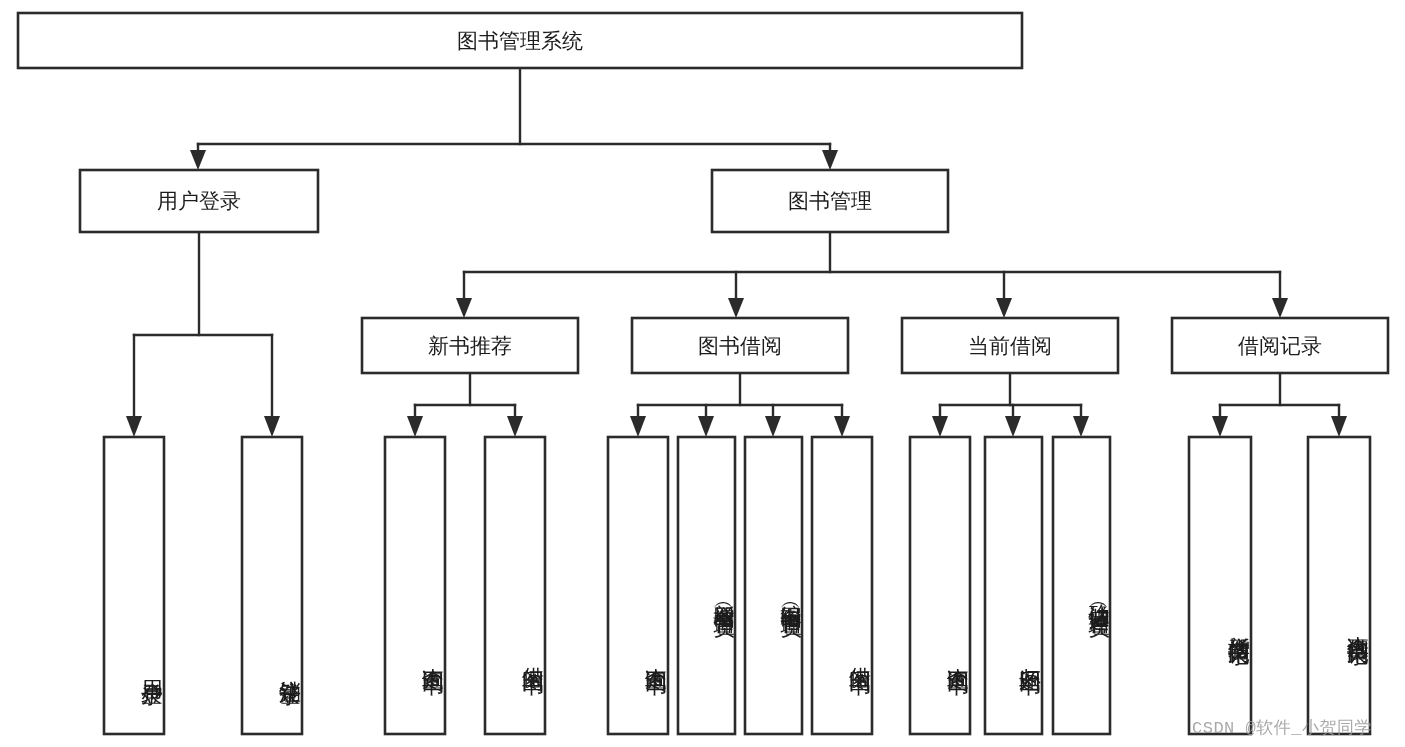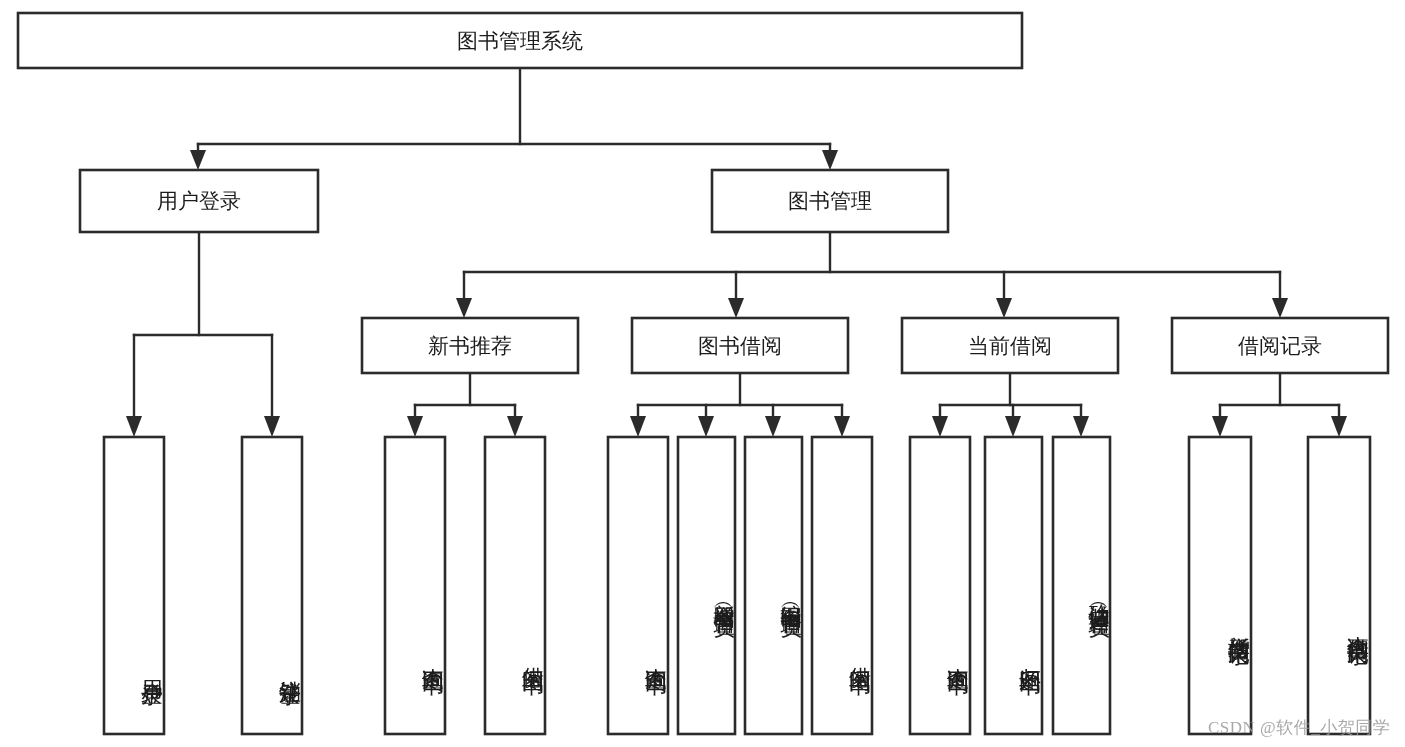--- a/index.html
+++ b/index.html
@@ -60,27 +60,26 @@
     letter-spacing: 2px;
     text-align: center;
     display: flex;
     align-items: flex-start;
     justify-content: center;
     white-space: nowrap;
     pointer-events: none;
   }
   .watermark {
     position: absolute;
-    font-family: Liberation Serif, serif;
+    font-family: Liberation Mono, monospace;
     font-size: 17px;
     color: #9a9a9a;
     opacity: 0.85;
     white-space: nowrap;
     letter-spacing: 0.5px;
-    padding-left: 16px;
   }
 </style>
 </head>
 <body>
 
 <div id="diagram-root">
 
   <svg id="tree-svg" viewBox="0 0 1405 747" xmlns="http://www.w3.org/2000/svg">
 
     <g id="connectors-layer">

